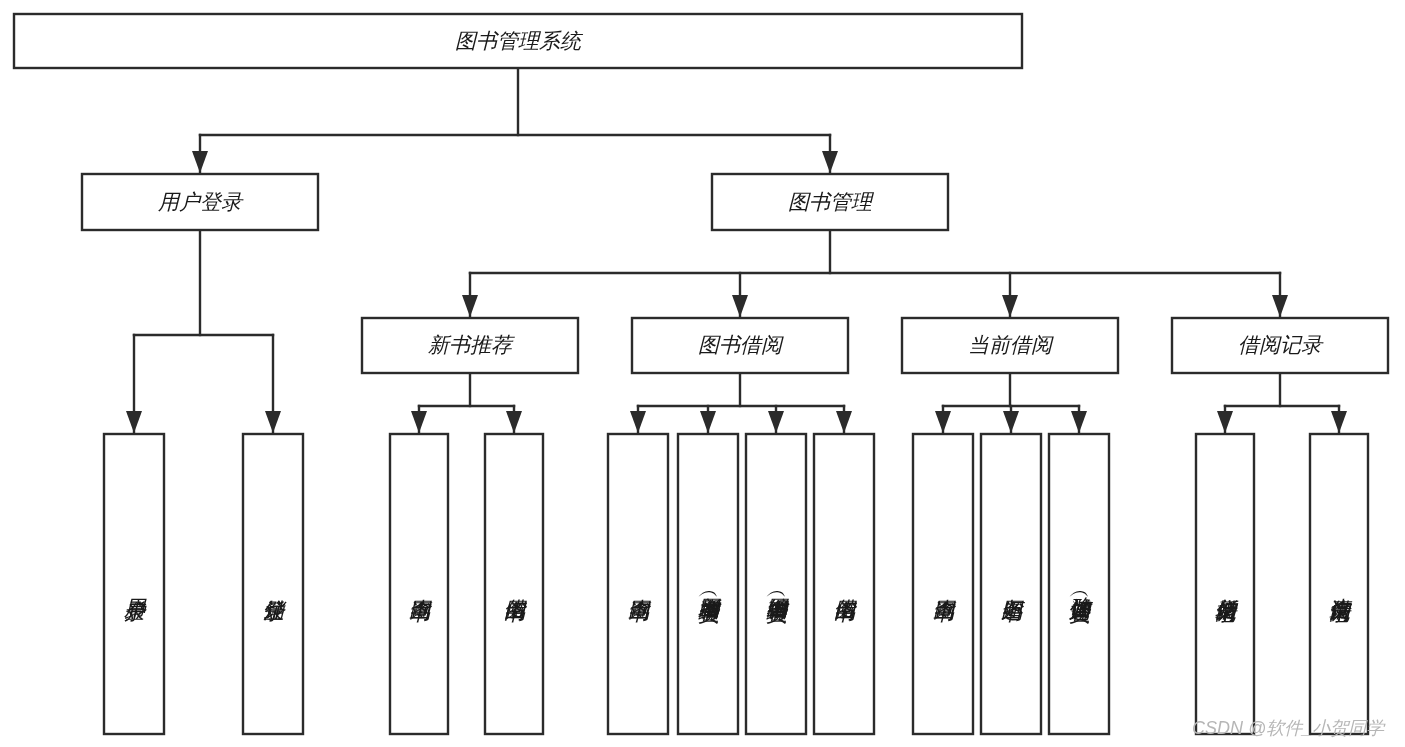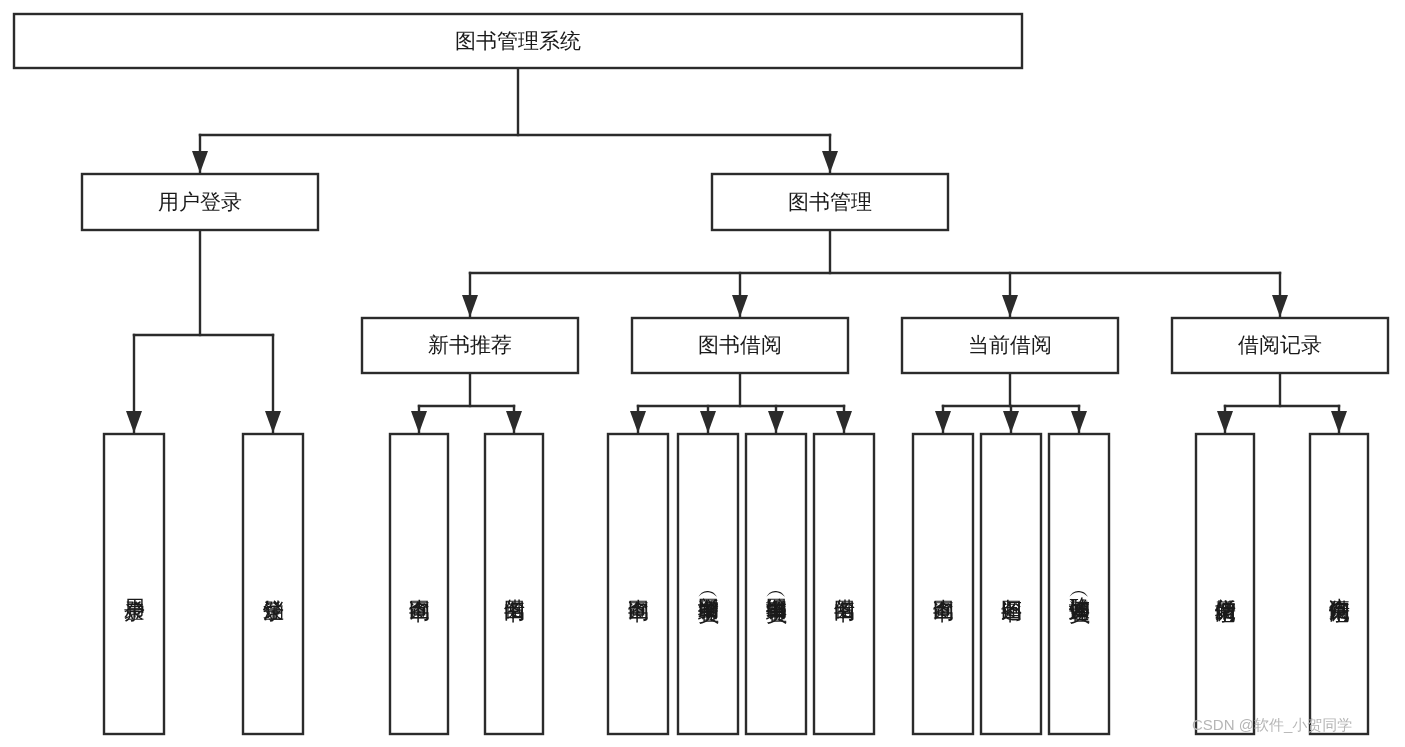--- a/index.html
+++ b/index.html
@@ -9,20 +9,21 @@
   }
   body {
     font-family: "Liberation Sans", "DejaVu Sans", sans-serif;
   }
   #diagram-root {
     position: relative;
     width: 1405px;
     height: 747px;
     overflow: hidden;
     background: #ffffff;
+    font-style: italic;
   }
   svg.diagram-canvas {
     position: absolute;
     left: 0;
     top: 0;
     width: 1405px;
     height: 747px;
   }
   .node-rect {
     fill: #ffffff;
@@ -57,21 +58,21 @@
     letter-spacing: 1px;
     display: flex;
     align-items: center;
     justify-content: center;
     white-space: nowrap;
     pointer-events: none;
   }
   .watermark {
     position: absolute;
     font-family: "Liberation Sans", "DejaVu Sans", sans-serif;
-    font-size: 15px;
+    font-size: 18px;
     color: #b6b6b6;
     white-space: nowrap;
     text-align: right;
   }
 </style>
 </head>
 <body>
 
 <div id="diagram-root">
 

